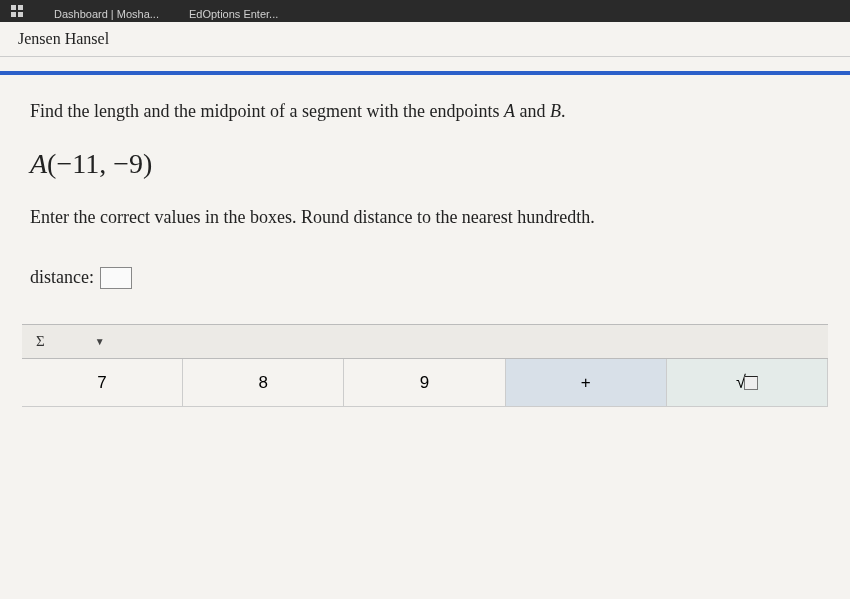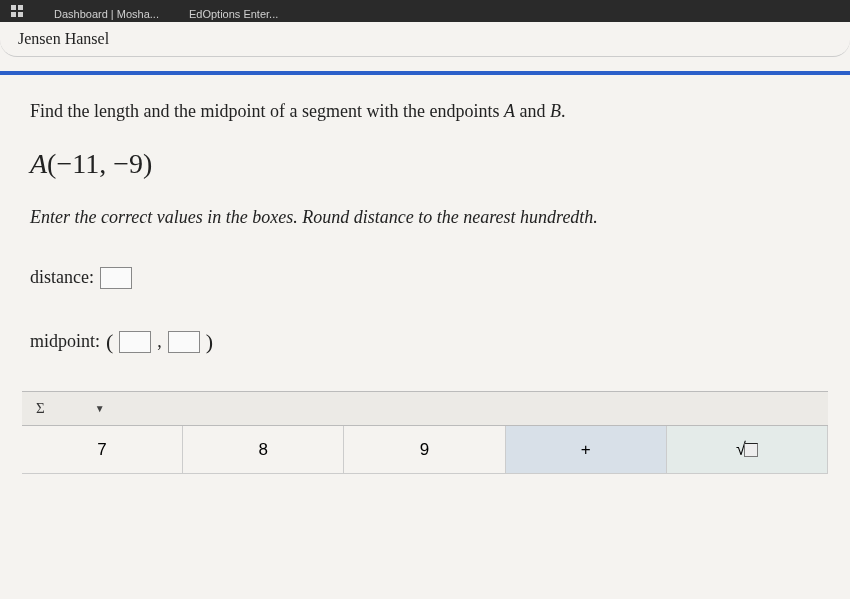--- a/index.html
+++ b/index.html
@@ -27,41 +27,40 @@
       height: 14px;
     }
     .apps-icon svg { display: block; }
     .tab-label { white-space: nowrap; margin-top: 6px; }
     .student-name-bar {
       background: #f5f3f0;
       padding: 8px 18px;
       font-size: 16px;
       color: #222;
       border-bottom: 1px solid #ccc;
-      border-radius: 17px;
     }
     .blue-divider {
       height: 4px;
       background: #2b5fc9;
       margin-top: 14px;
     }
     .content {
       padding: 22px 30px 0 30px;
       font-size: 18px;
       color: #222;
       line-height: 1.6;
     }
     .question-text { margin-bottom: 16px; }
     .math-ital { font-style: italic; font-family: 'Times New Roman', serif; }
     .point-line {
       font-size: 28px;
       margin: 6px 0;
       font-family: 'Times New Roman', serif;
     }
-    .instruction { margin-top: 16px; margin-bottom: 30px; font-style: italic; }
+    .instruction { margin-top: 16px; margin-bottom: 30px; }
     .answer-row { margin: 32px 0; font-size: 18px; display: flex; align-items: center; gap: 6px; }
     .input-box {
       display: inline-block;
       width: 32px;
       height: 22px;
       border: 1px solid #888;
       background: #fafafa;
       vertical-align: middle;
     }
     .paren { font-size: 22px; }
@@ -146,28 +145,20 @@
     <span class="math-ital">A</span><span>(−11, −9)</span>
   </div>
 
   <div class="instruction">Enter the correct values in the boxes. Round distance to the nearest hundredth.</div>
 
   <div class="answer-row">
     <span>distance:</span>
     <span class="input-box"></span>
   </div>
 
-  <div class="answer-row">
-    <span>midpoint:</span>
-    <span class="paren">(</span>
-    <span class="input-box"></span>
-    <span class="comma">,</span>
-    <span class="input-box"></span>
-    <span class="paren">)</span>
-  </div>
 </div>
 
 <div class="keypad">
   <div class="keypad-toolbar">
     <span>Σ</span>
     <span class="dropdown-caret">▼</span>
   </div>
   <div class="keypad-row">
     <div class="key">7</div>
     <div class="key">8</div>

